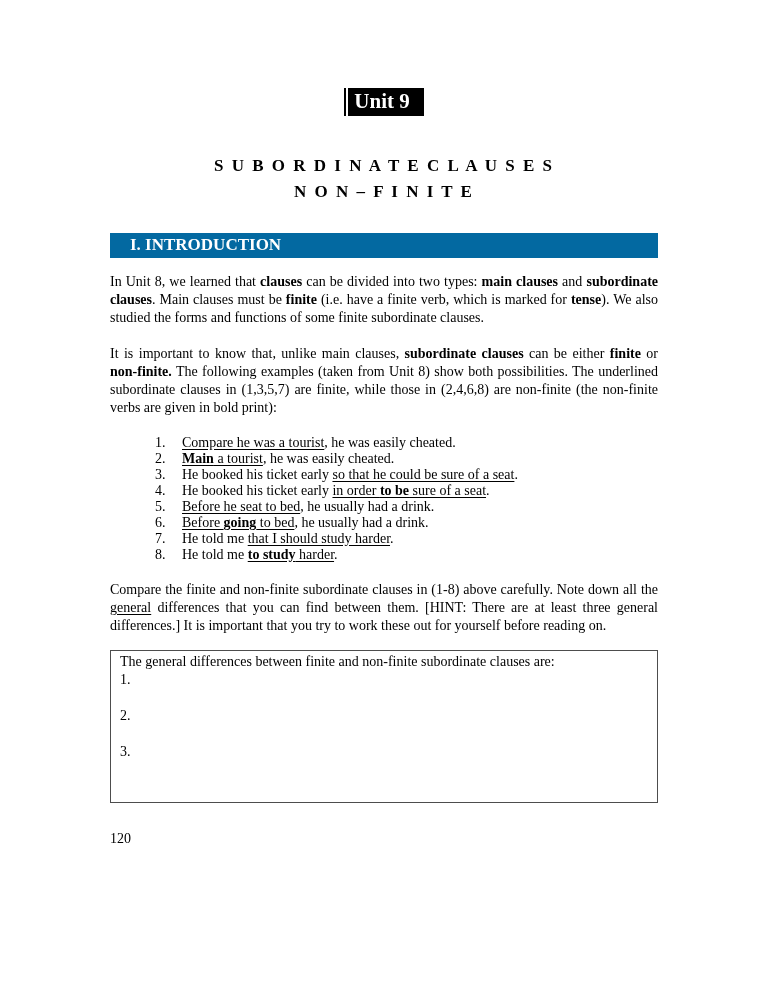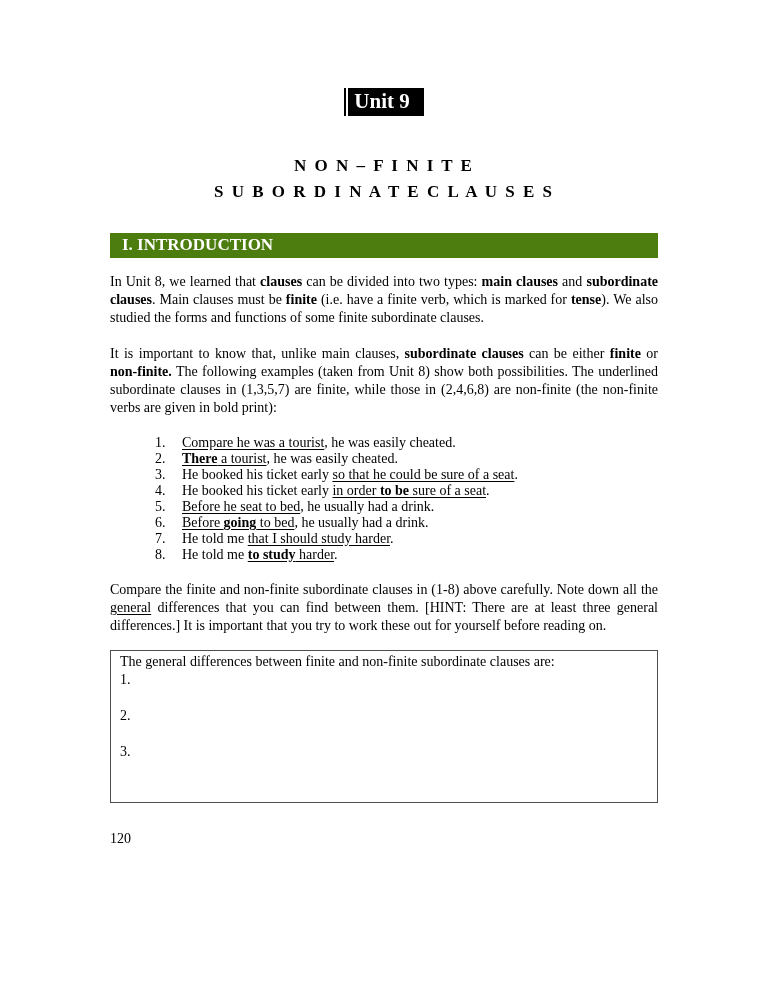--- a/index.html
+++ b/index.html
@@ -37,26 +37,26 @@
   .doc-title {
     text-align: center;
     font-weight: bold;
     font-size: 17px;
     letter-spacing: 2px;
     line-height: 26px;
     margin-bottom: 28px;
   }
   
   .section-bar {
-    background: #4d7c0f;
+    background: #0369a1;
     color: #fff;
     font-weight: bold;
     font-size: 17px;
     line-height: 22px;
-    padding: 1px 6px 2px 12px;
+    padding: 1px 6px 2px 20px;
     margin-bottom: 15px;
   }
   .body-text {
     font-size: 14px;
     line-height: 18px;
     text-align: justify;
     margin-bottom: 18px;
   }
   .b { font-weight: bold; }
   .u { text-decoration: underline; text-underline-offset: 2px; }
@@ -98,38 +98,38 @@
 </head>
 <body>
 
 <div class="page">
 
   <div class="unit-row">
     <span class="unit-outer"><span class="unit-inner">Unit 9</span></span>
   </div>
 
   <div class="doc-title">
+    <div>S U B O R D I N A T E  C L A U S E S</div>
     <div>N O N – F I N I T E</div>
-    <div>S U B O R D I N A T E  C L A U S E S</div>
   </div>
 
   <div class="section-bar">I. INTRODUCTION</div>
 
   <p class="body-text"><span>In Unit 8, we learned that </span><span class="b">clauses</span><span> can be divided into two types: </span><span class="b">main clauses</span><span> and </span><span class="b">subordinate clauses</span><span>. Main clauses must be </span><span class="b">finite</span><span> (i.e. have a finite verb, which is marked for </span><span class="b">tense</span><span>). We also studied the forms and functions of some finite subordinate clauses.</span></p>
 
   <p class="body-text"><span>It is important to know that, unlike main clauses, </span><span class="b">subordinate clauses</span><span> can be either </span><span class="b">finite</span><span> or </span><span class="b">non-finite.</span><span> The following examples (taken from Unit 8) show both possibilities.  The underlined subordinate clauses in (1,3,5,7) are finite, while those in (2,4,6,8) are non-finite (the non-finite verbs are given in bold print):</span></p>
 
   <div class="examples">
     <div class="example-row">
       <span class="example-num">1.</span>
       <span class="example-text"><span class="u">Compare he was a tourist</span><span>, he was easily cheated.</span></span>
     </div>
     <div class="example-row">
       <span class="example-num">2.</span>
-      <span class="example-text"><span class="b u">There</span><span class="u"> a tourist</span><span>, he was easily cheated.</span></span>
+      <span class="example-text"><span class="b u">Main</span><span class="u"> a tourist</span><span>, he was easily cheated.</span></span>
     </div>
     <div class="example-row">
       <span class="example-num">3.</span>
       <span class="example-text"><span>He booked his ticket early </span><span class="u">so that he could be sure of a seat</span><span>.</span></span>
     </div>
     <div class="example-row">
       <span class="example-num">4.</span>
       <span class="example-text"><span>He booked his ticket early </span><span class="u">in order </span><span class="b u">to be</span><span class="u"> sure of a seat</span><span>.</span></span>
     </div>
     <div class="example-row">

